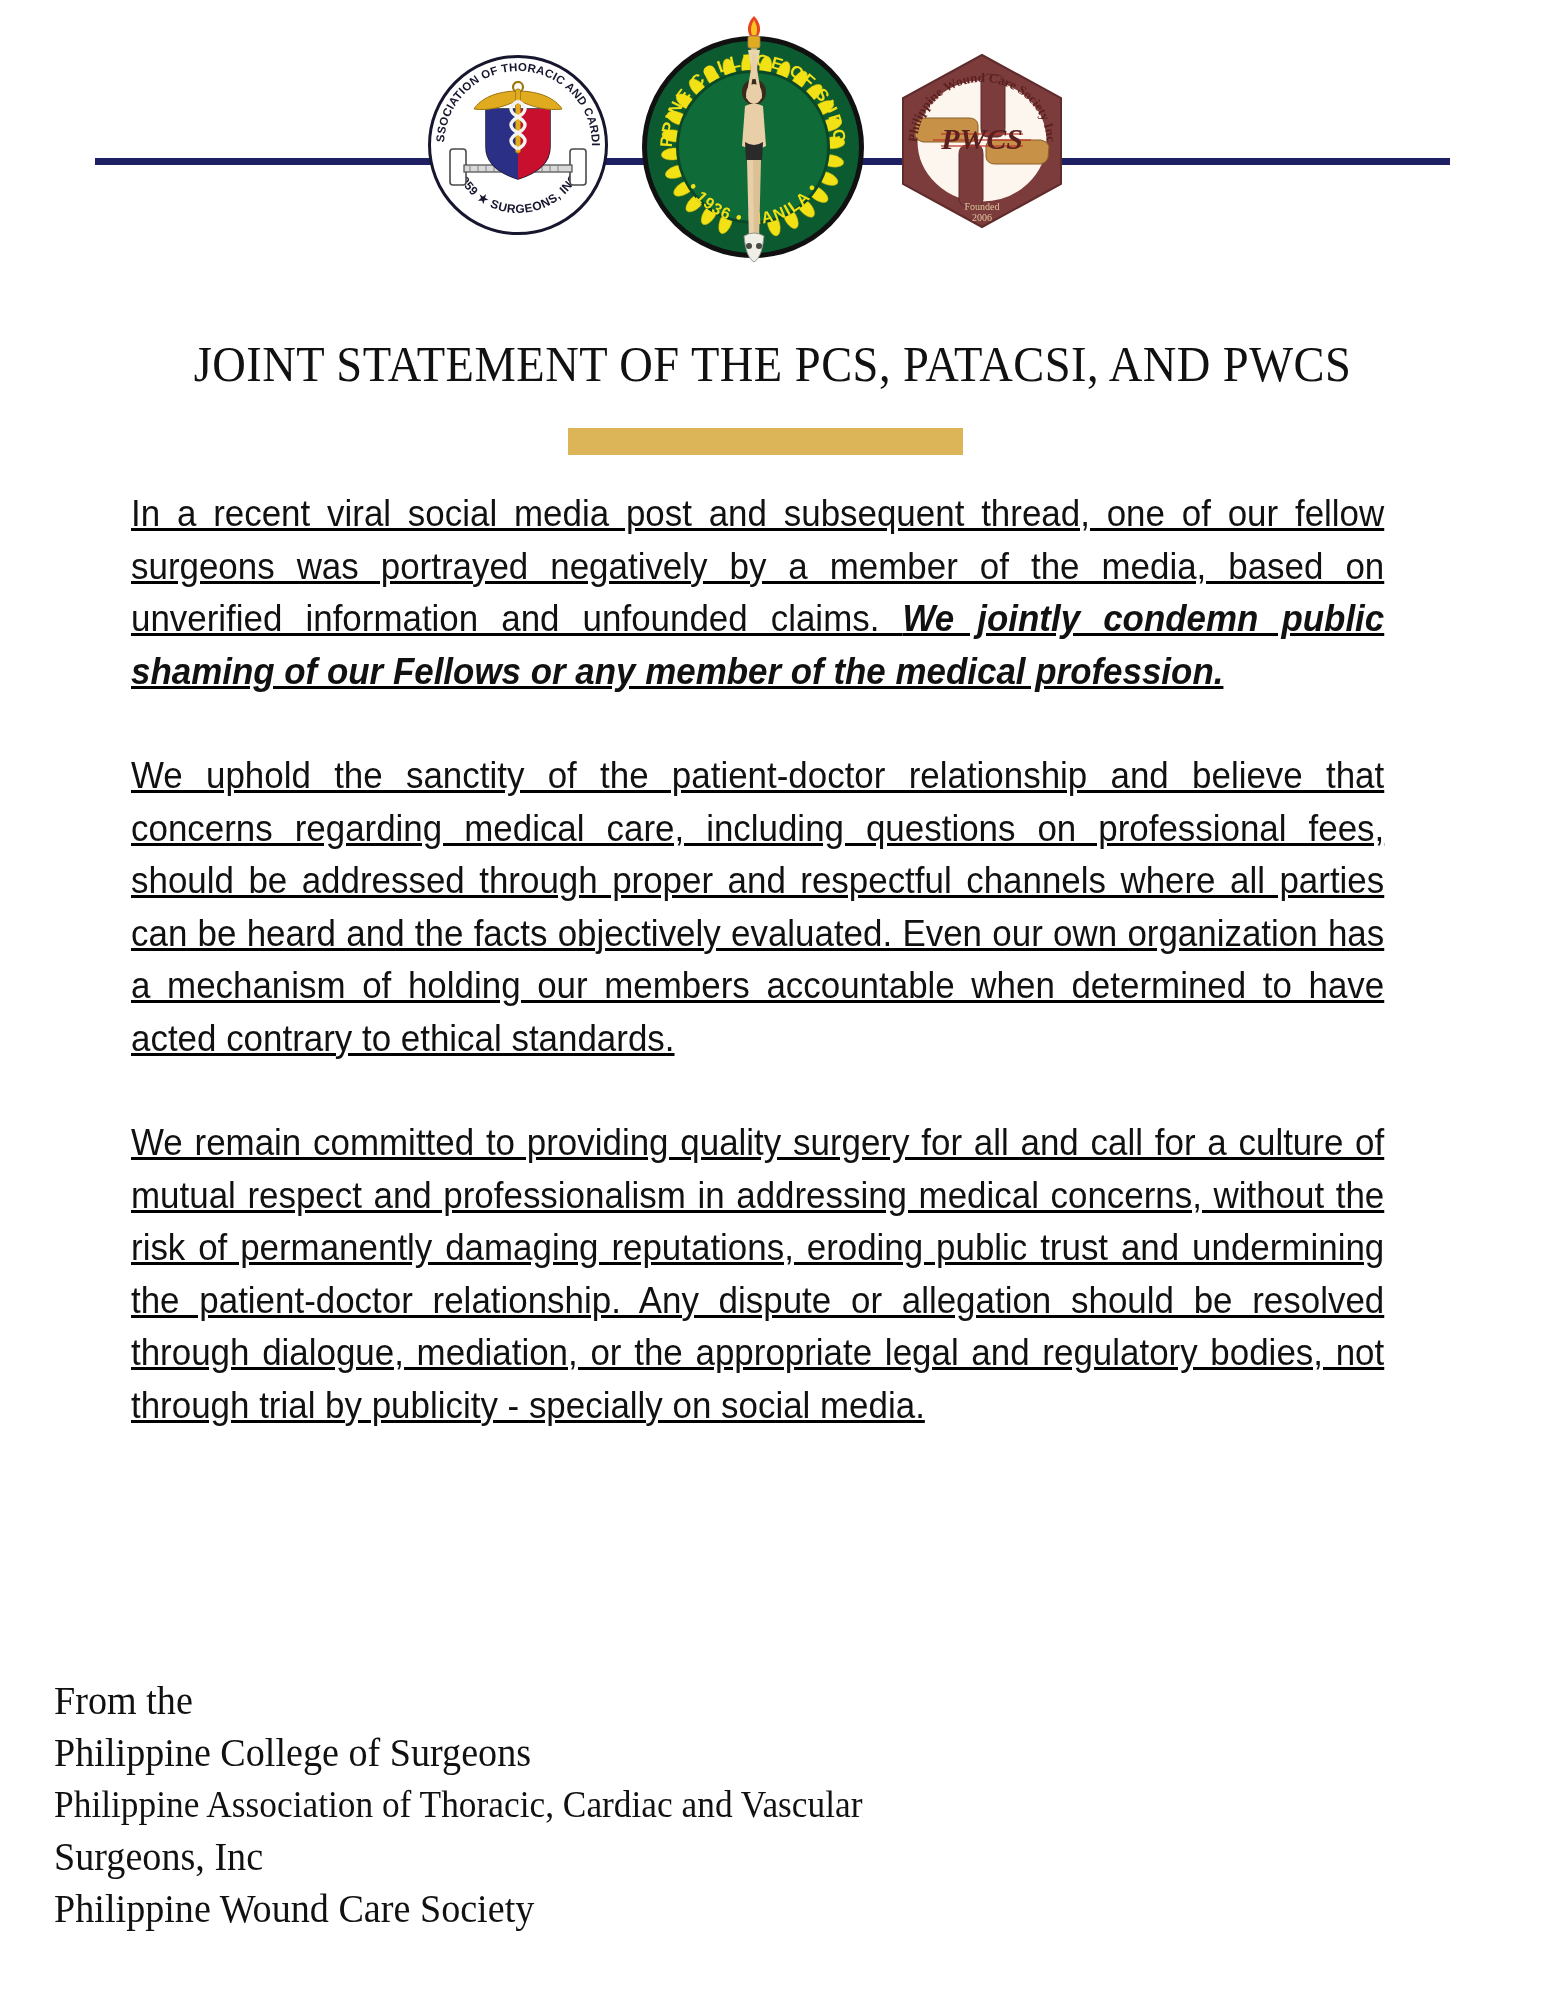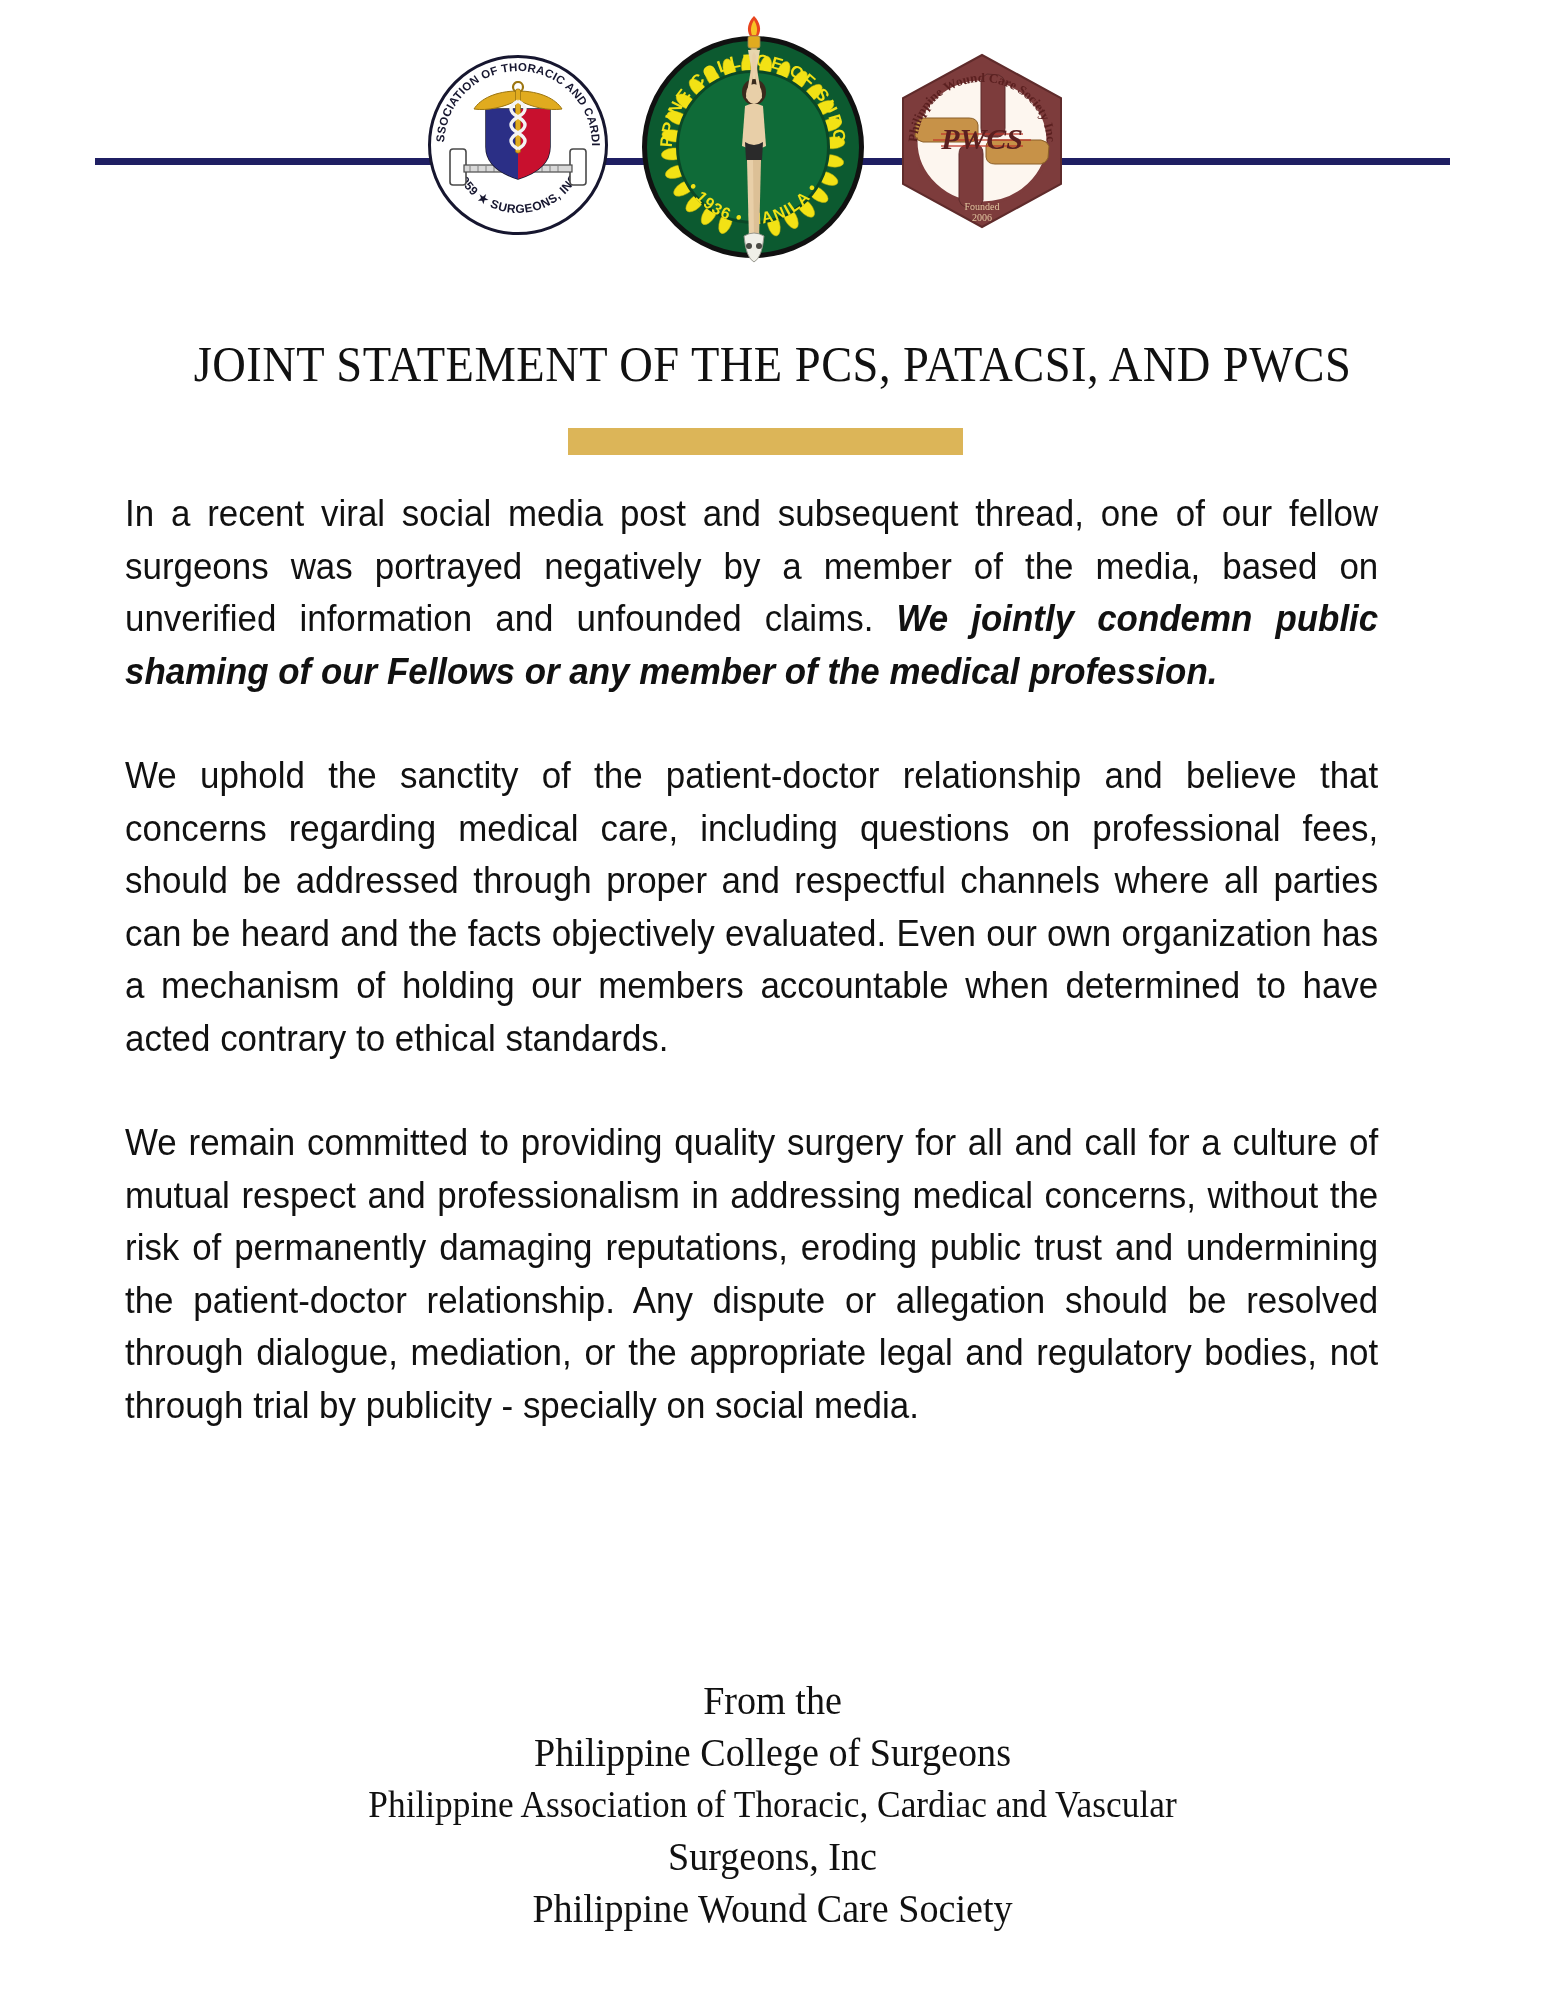--- a/index.html
+++ b/index.html
@@ -128,23 +128,24 @@
     left: 568px;
     top: 428px;
     width: 395px;
     height: 27px;
     background: #dcb558;
   }
 
   
   .body-wrap {
     position: absolute;
-    left: 125px;
+    left: 131px;
     top: 488px;
     width: 1292px;
+    text-decoration: underline;
   }
   .para {
     font-family: "Liberation Sans", sans-serif;
     font-size: 36px;
     line-height: 52.5px;
     color: #111111;
     text-align: justify;
     margin: 0 0 52px 0;
     transform: scaleX(0.97);
     transform-origin: left top;
@@ -154,21 +155,20 @@
     font-weight: bold;
     font-style: italic;
   }
 
   
   .signature {
     position: absolute;
     left: 0;
     top: 1674px;
     width: 1545px;
-    text-align: center;
     font-family: "Liberation Serif", serif;
     color: #111111;
   }
   .sig-line {
     display: block;
     font-size: 41px;
     line-height: 52px;
     transform: scaleX(0.93);
     white-space: nowrap;
   }

